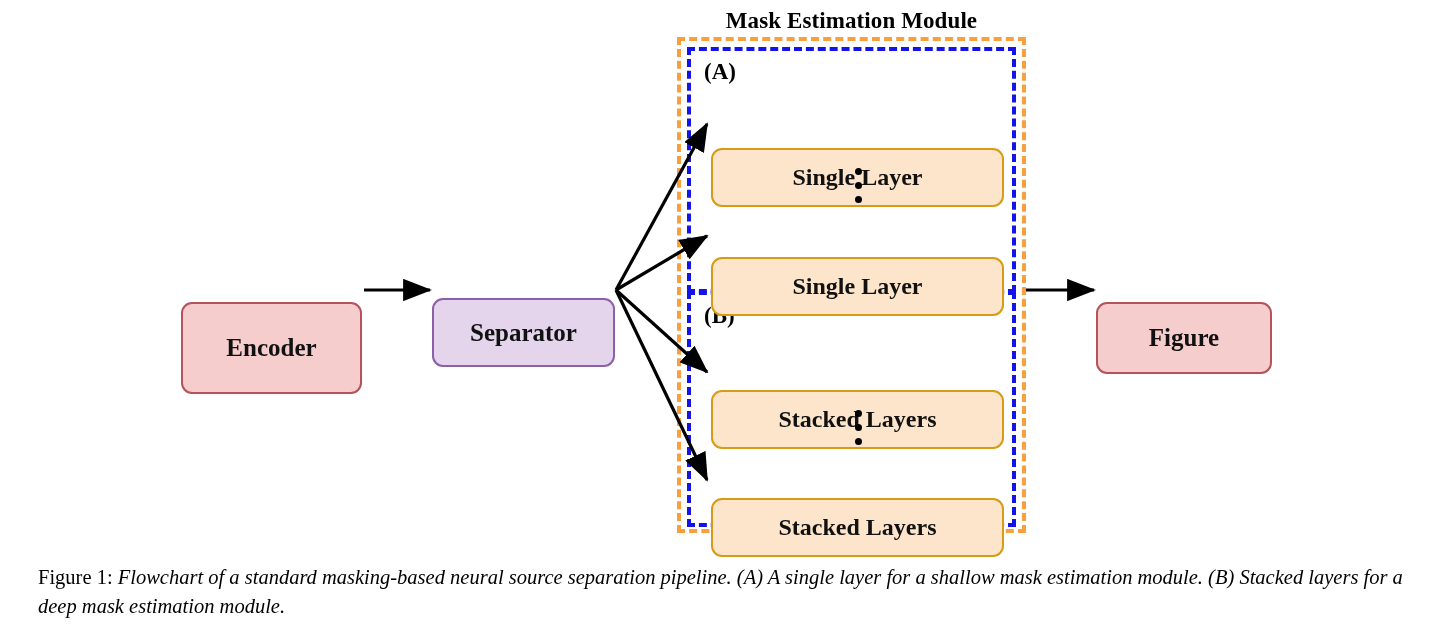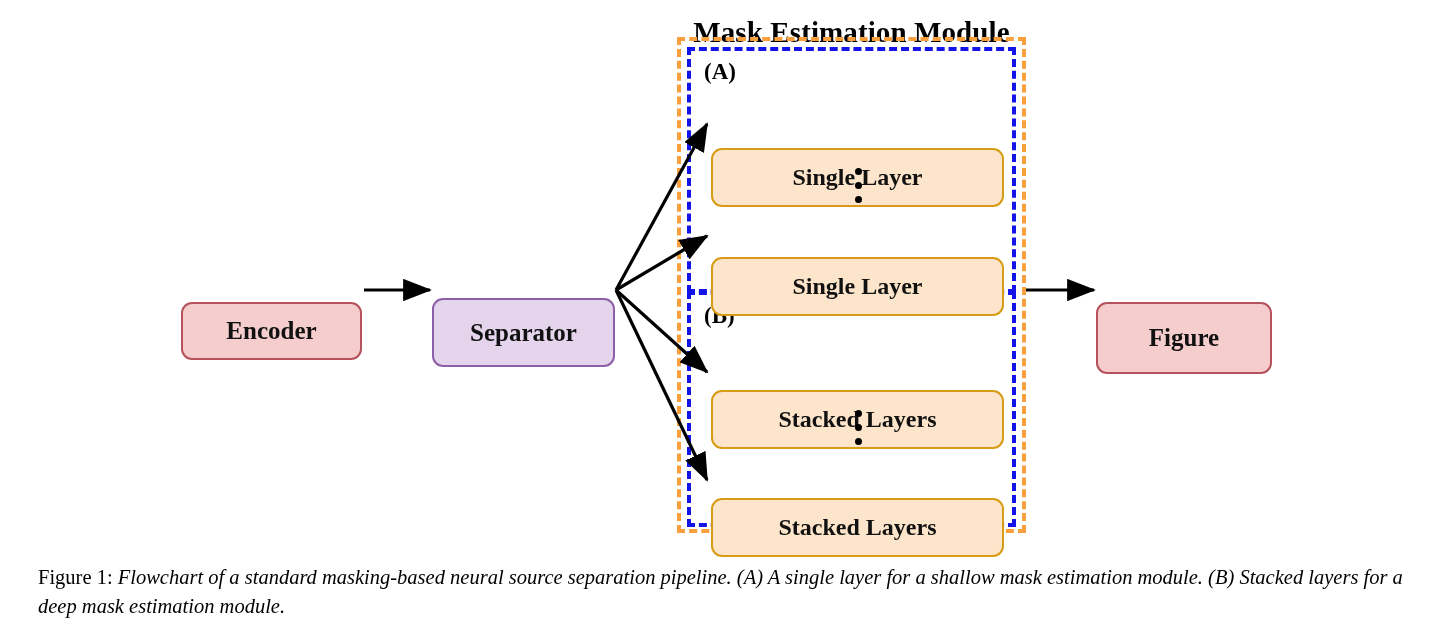--- a/index.html
+++ b/index.html
@@ -6,23 +6,23 @@
   html, body {
     width:1440px; height:630px;
     background:#ffffff;
     font-family:"Liberation Serif", serif;
     overflow:hidden;
   }
   #figure-root { position:relative; width:1440px; height:630px; }
 
   
   .module-title {
-    position:absolute; left:677px; top:16px; width:349px;
+    position:absolute; left:677px; top:8px; width:349px;
     text-align:center;
-    font-weight:bold; font-size:29px; color:#000;
+    font-weight:bold; font-size:23px; color:#000;
     letter-spacing:.1px; white-space:nowrap;
   }
 
   
   .outer-dashed {
     position:absolute; left:677px; top:37px;
     width:349px; height:496px;
     border:4px dashed #F9A03C;
     background:transparent;
   }
@@ -60,21 +60,21 @@
     background:#E4D5EC;
     border:2.2px solid #8C5FA8;
     font-size:25px;
   }
   .box-layer {
     background:#FCE5CA;
     border:2.5px solid #D79B15;
     font-size:24px;
   }
 
-  #box-encoder   { left:181px; top:254px; width:181px; height:58px; }
+  #box-encoder   { left:181px; top:254px; width:181px; height:92px; }
   #box-separator { left:432px; top:250px; width:183px; height:69px; }
   #box-decoder   { left:1096px; top:254px; width:176px; height:72px; }
 
   #box-single-1  { left:711px; top:100px; width:293px; height:59px; }
   #box-single-2  { left:711px; top:209px; width:293px; height:59px; }
   #box-stacked-1 { left:711px; top:342px; width:293px; height:59px; }
   #box-stacked-2 { left:711px; top:450px; width:293px; height:59px; }
 
   
   .ellipsis-dots {

